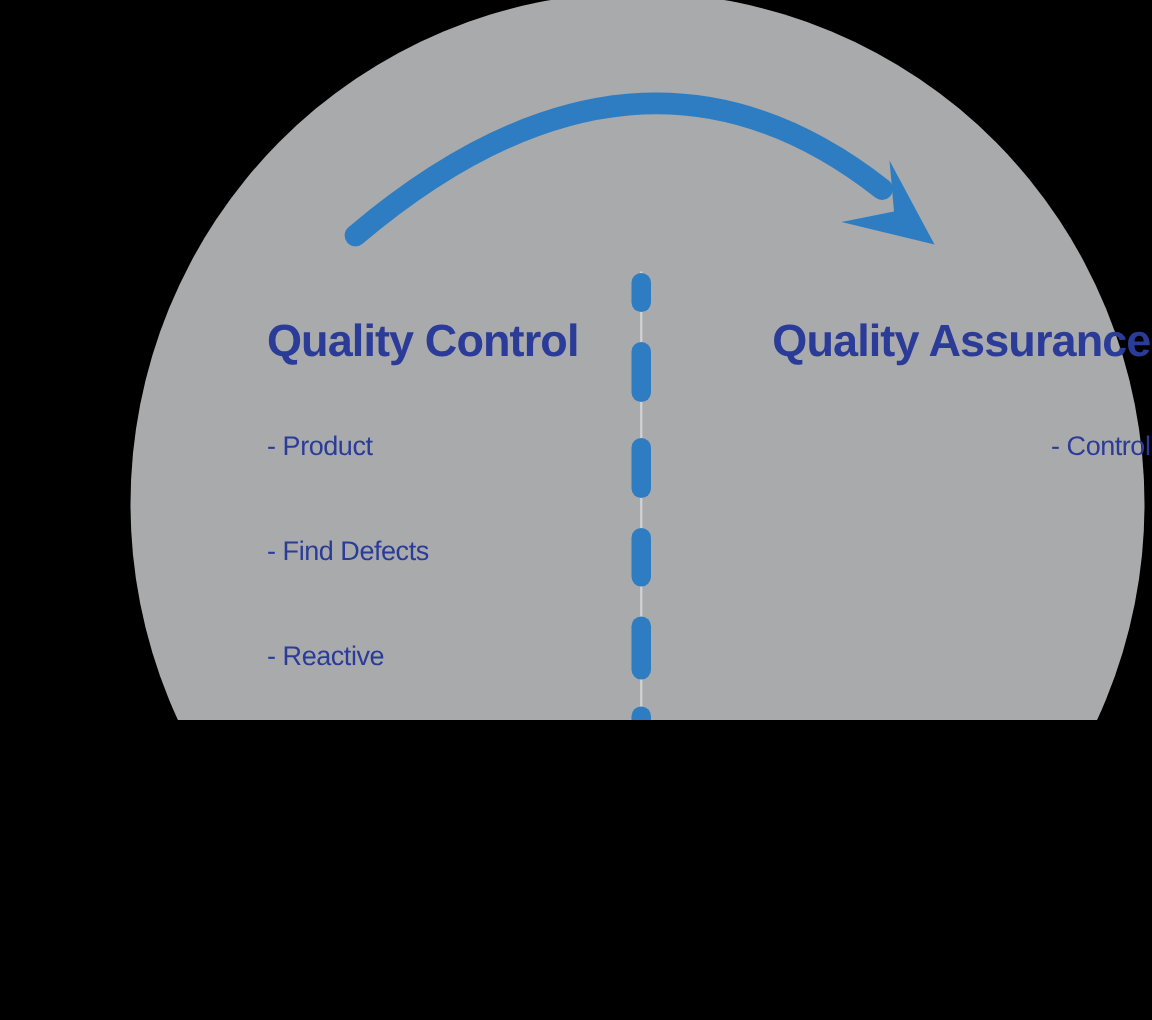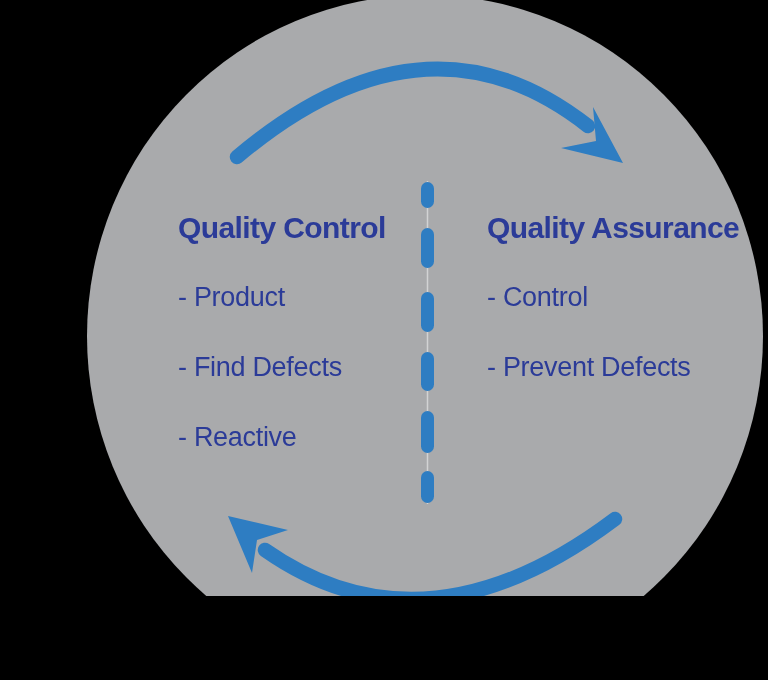--- a/index.html
+++ b/index.html
@@ -3,47 +3,47 @@
 <meta charset="utf-8">
 <style>
   html, body {
     margin: 0;
     padding: 0;
     background: #000000;
   }
   .stage {
     position: relative;
     width: 768px;
-    height: 596px;
+    height: 480px;
     overflow: hidden;
     background: #000000;
     font-family: "Liberation Sans", sans-serif;
   }
   .stage svg {
     position: absolute;
     left: 0;
     top: 0;
   }
   .col {
     position: absolute;
     width: 280px;
     color: #2b3b98;
   }
   .col-left  { left: 178px; top: 212px; }
-  .col-right { left: 487px; top: 212px; }
+  .col-right { left: 487px; top: 212px; text-align: right; }
   .col .title {
     font-size: 30px;
     line-height: 31px;
     font-weight: bold;
     letter-spacing: -0.6px;
     margin-bottom: 40px;
     white-space: nowrap;
   }
   .col .item {
-    font-size: 27px;
+    font-size: 18px;
     line-height: 28px;
     letter-spacing: -0.3px;
     margin-bottom: 42px;
     white-space: nowrap;
   }
 </style>
 </head>
 <body>
 
 <div class="stage">
@@ -73,16 +73,15 @@
   <div class="col col-left">
     <div class="title">Quality Control</div>
     <div class="item">- Product</div>
     <div class="item">- Find Defects</div>
     <div class="item">- Reactive</div>
   </div>
 
   <div class="col col-right">
     <div class="title">Quality Assurance</div>
     <div class="item">- Control</div>
-    <div class="item">- Prevent Defects</div>
   </div>
 
 </div>
 
 </body></html>

